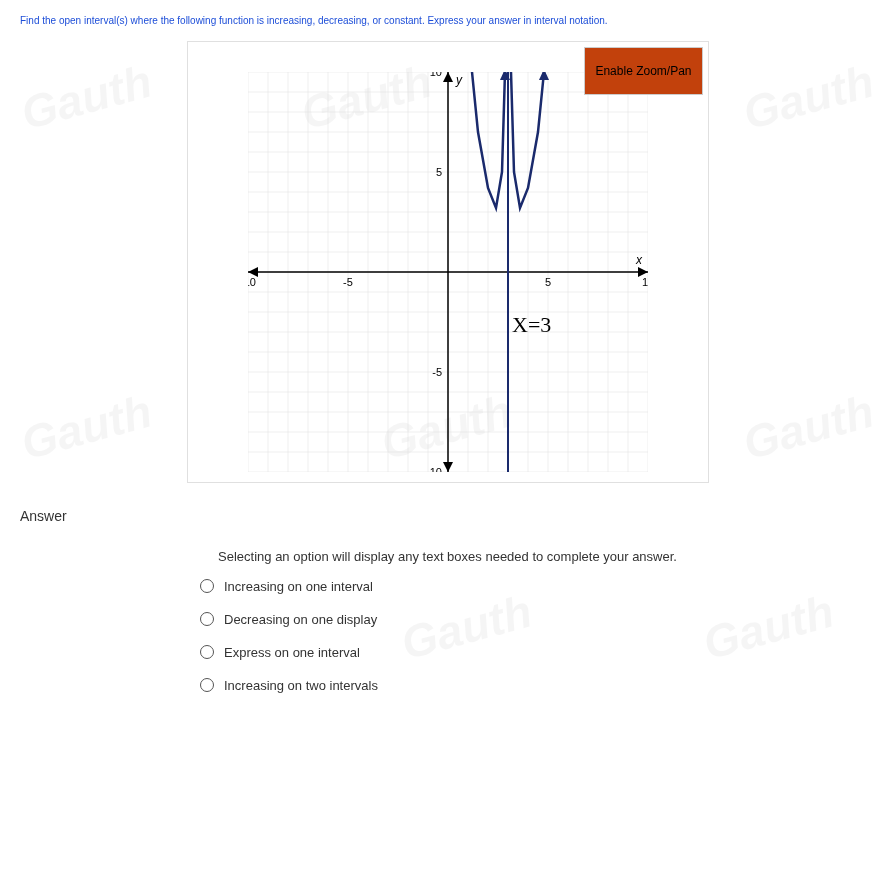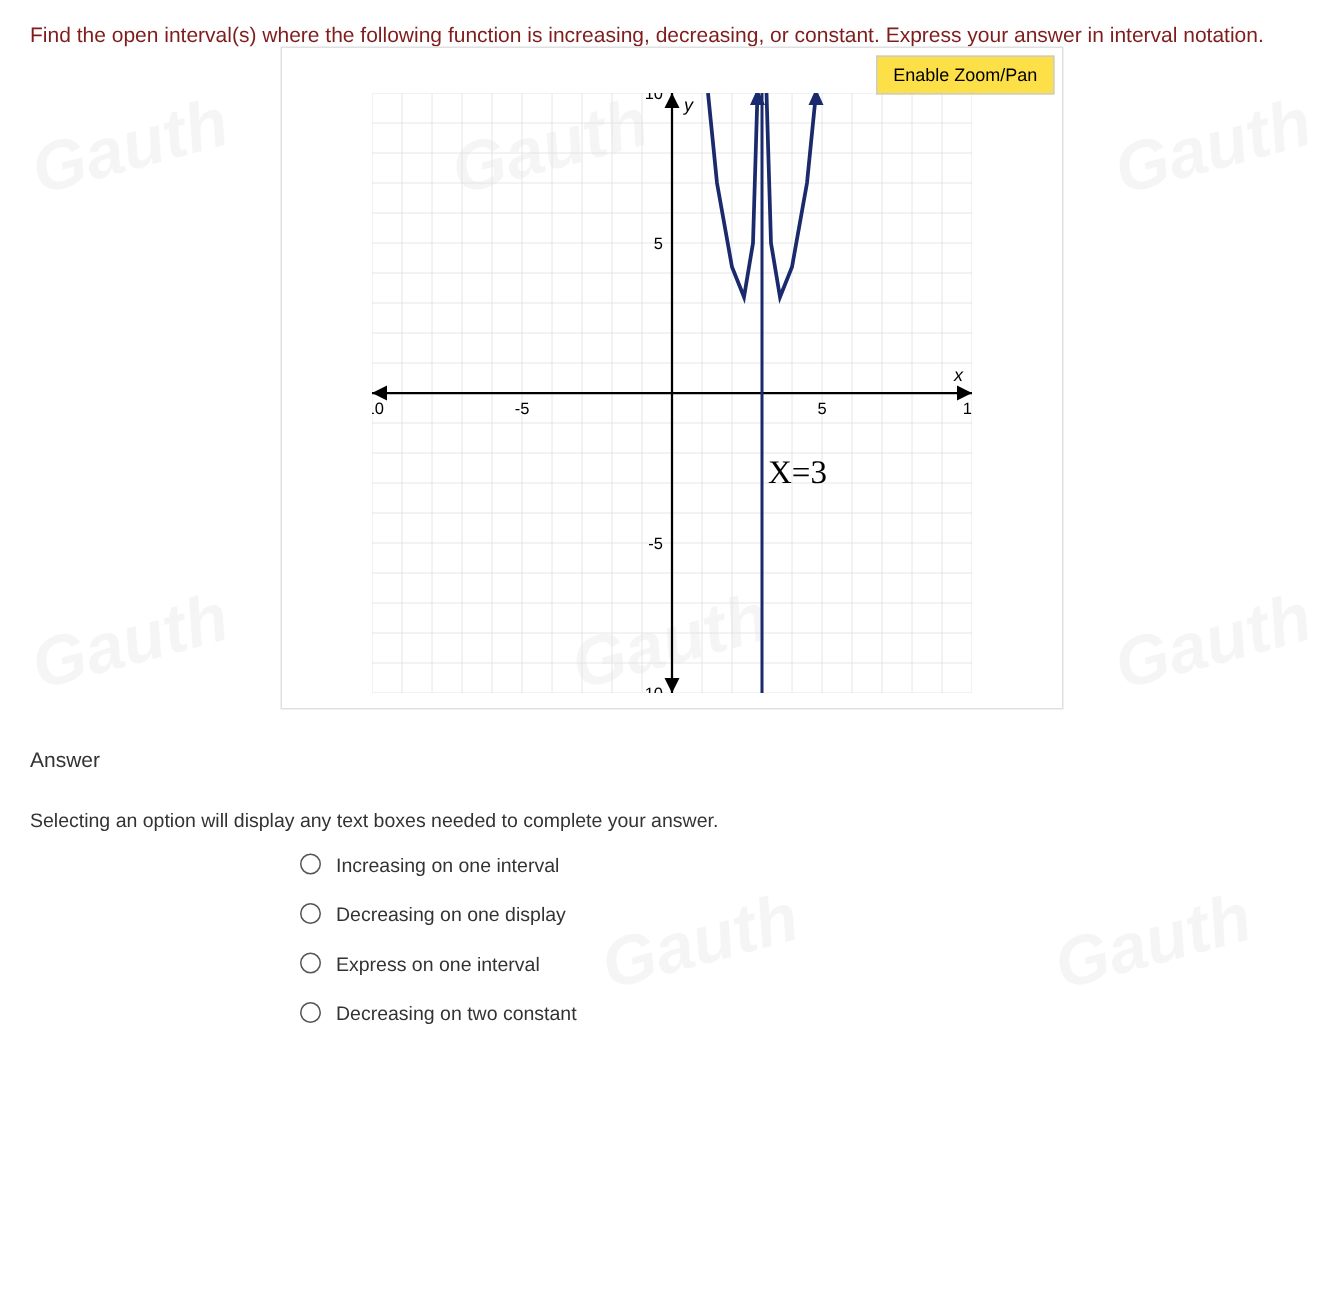--- a/index.html
+++ b/index.html
@@ -6,49 +6,51 @@
     margin: 0;
     padding: 15px 20px;
     font-family: Arial, sans-serif;
     font-size: 14px;
     color: #333;
     background: #fff;
     width: 895px;
     box-sizing: border-box;
   }
   .question {
-    font-size: 14px;
-    color: #7f1d1d;
+    font-size: 10px;
+    color: #1d4ed8;
+    margin-bottom: 15px;
   }
   .graph-wrap {
     position: relative;
     width: 500px;
     margin: 0 auto 20px;
     border: 1px solid #e0e0e0;
     padding: 10px;
   }
   .zoom-btn {
     position: absolute;
     top: 5px;
     right: 5px;
     border: 1px solid #ccc;
-    padding: 5px 10px;
+    padding: 16px 10px;
     font-size: 12px;
-    background: #fde047;
+    background: #c2410c;
     cursor: pointer;
   }
   .answer-heading {
     font-weight: normal;
     font-size: 14px;
     margin-top: 25px;
     margin-bottom: 25px;
   }
   .hint {
     font-size: 13px;
     margin-bottom: 15px;
+    text-align: center;
   }
   .options {
     margin-left: 180px;
     position: relative;
   }
   .opt-row {
     display: flex;
     align-items: flex-start;
     margin-bottom: 18px;
     font-size: 13px;
@@ -184,15 +186,15 @@
     <div class="opt-row">
       <span class="radio"></span>
       <span>Decreasing on one display</span>
     </div>
     <div class="opt-row">
       <span class="radio"></span>
       <span>Express on one interval</span>
     </div>
     <div class="opt-row">
       <span class="radio"></span>
-      <span>Decreasing on two constant</span>
+      <span>Increasing on two intervals</span>
     </div>
   </div>
 
 </body></html>

